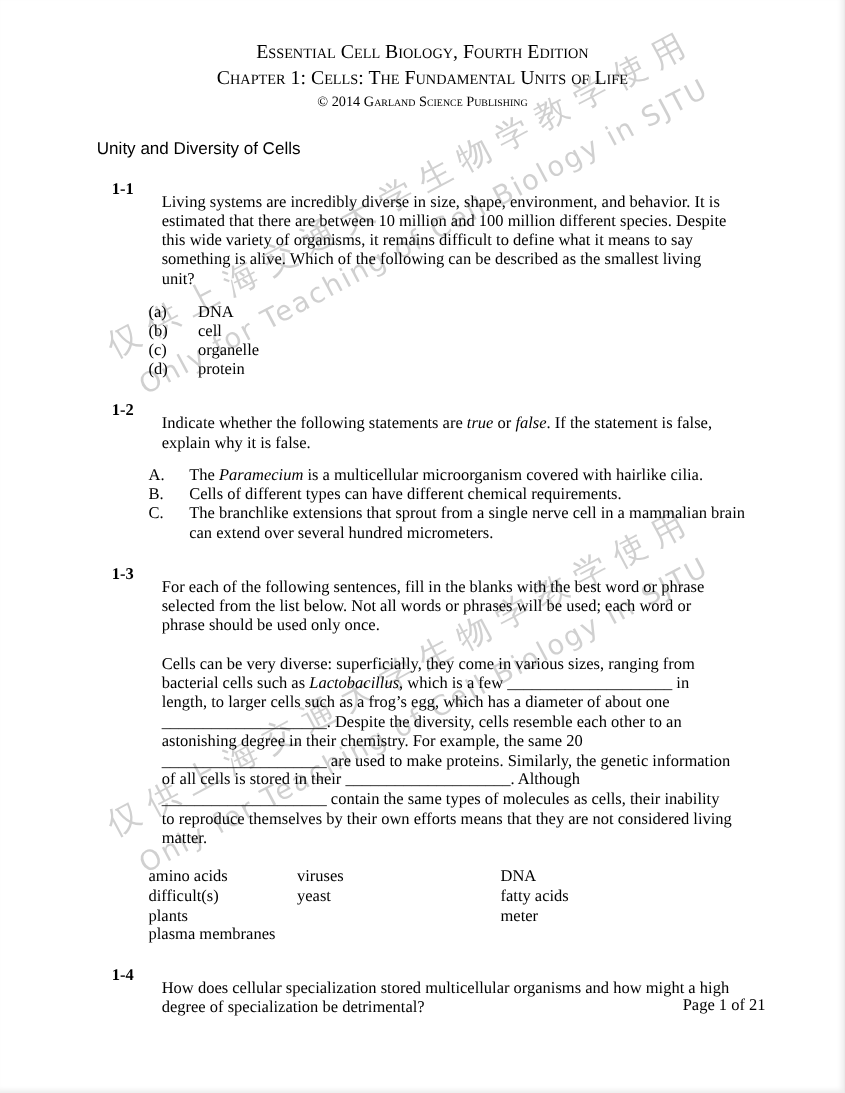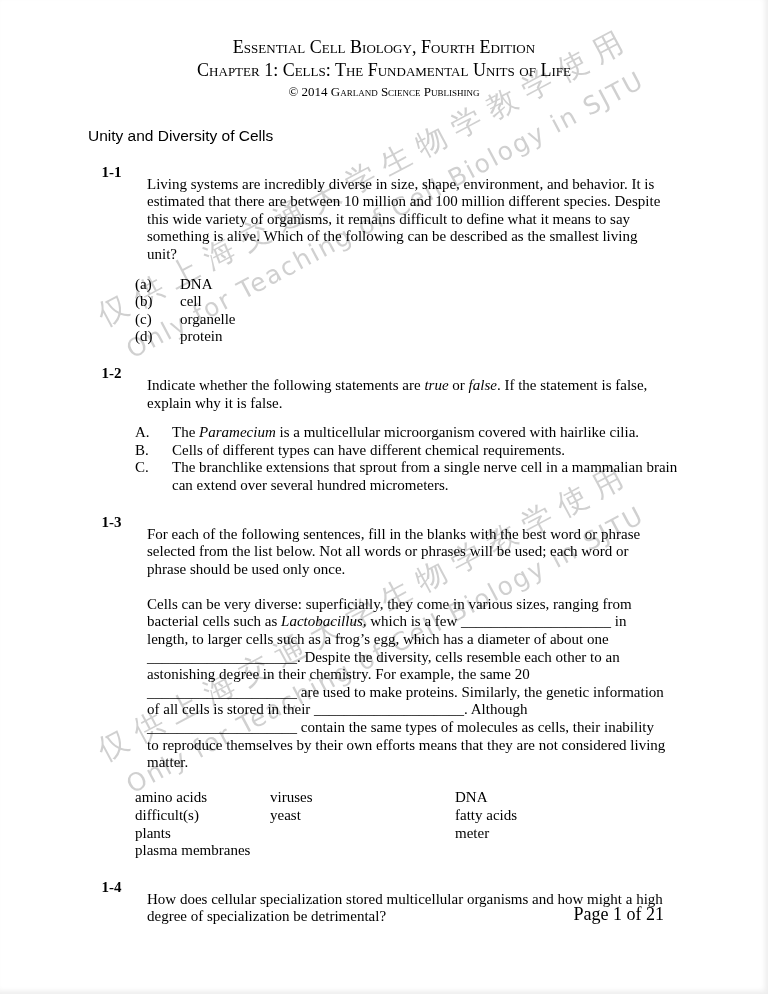--- a/index.html
+++ b/index.html
@@ -86,23 +86,23 @@
   .para-gap { margin-top: 17.6px !important; }
   .word-list {
     display: grid;
     grid-template-columns: 135px 185px 1fr;
     margin-top: 17.6px;
   }
   em { font-style: italic; }
   .footer {
     position: absolute;
     z-index: 1;
-    right: 104px;
+    right: 72px;
     top: 906px;
-    font-size: 18px;
+    font-size: 15px;
   }
 </style>
 </head>
 <body>
 
 <div class="page">
 
   <div class="watermark" id="wm1">
     <div class="wm-zh">仅供上海交通大学生物学教学使用</div>
     <div class="wm-en">Only for Teaching of Cell Biology in SJTU</div>

